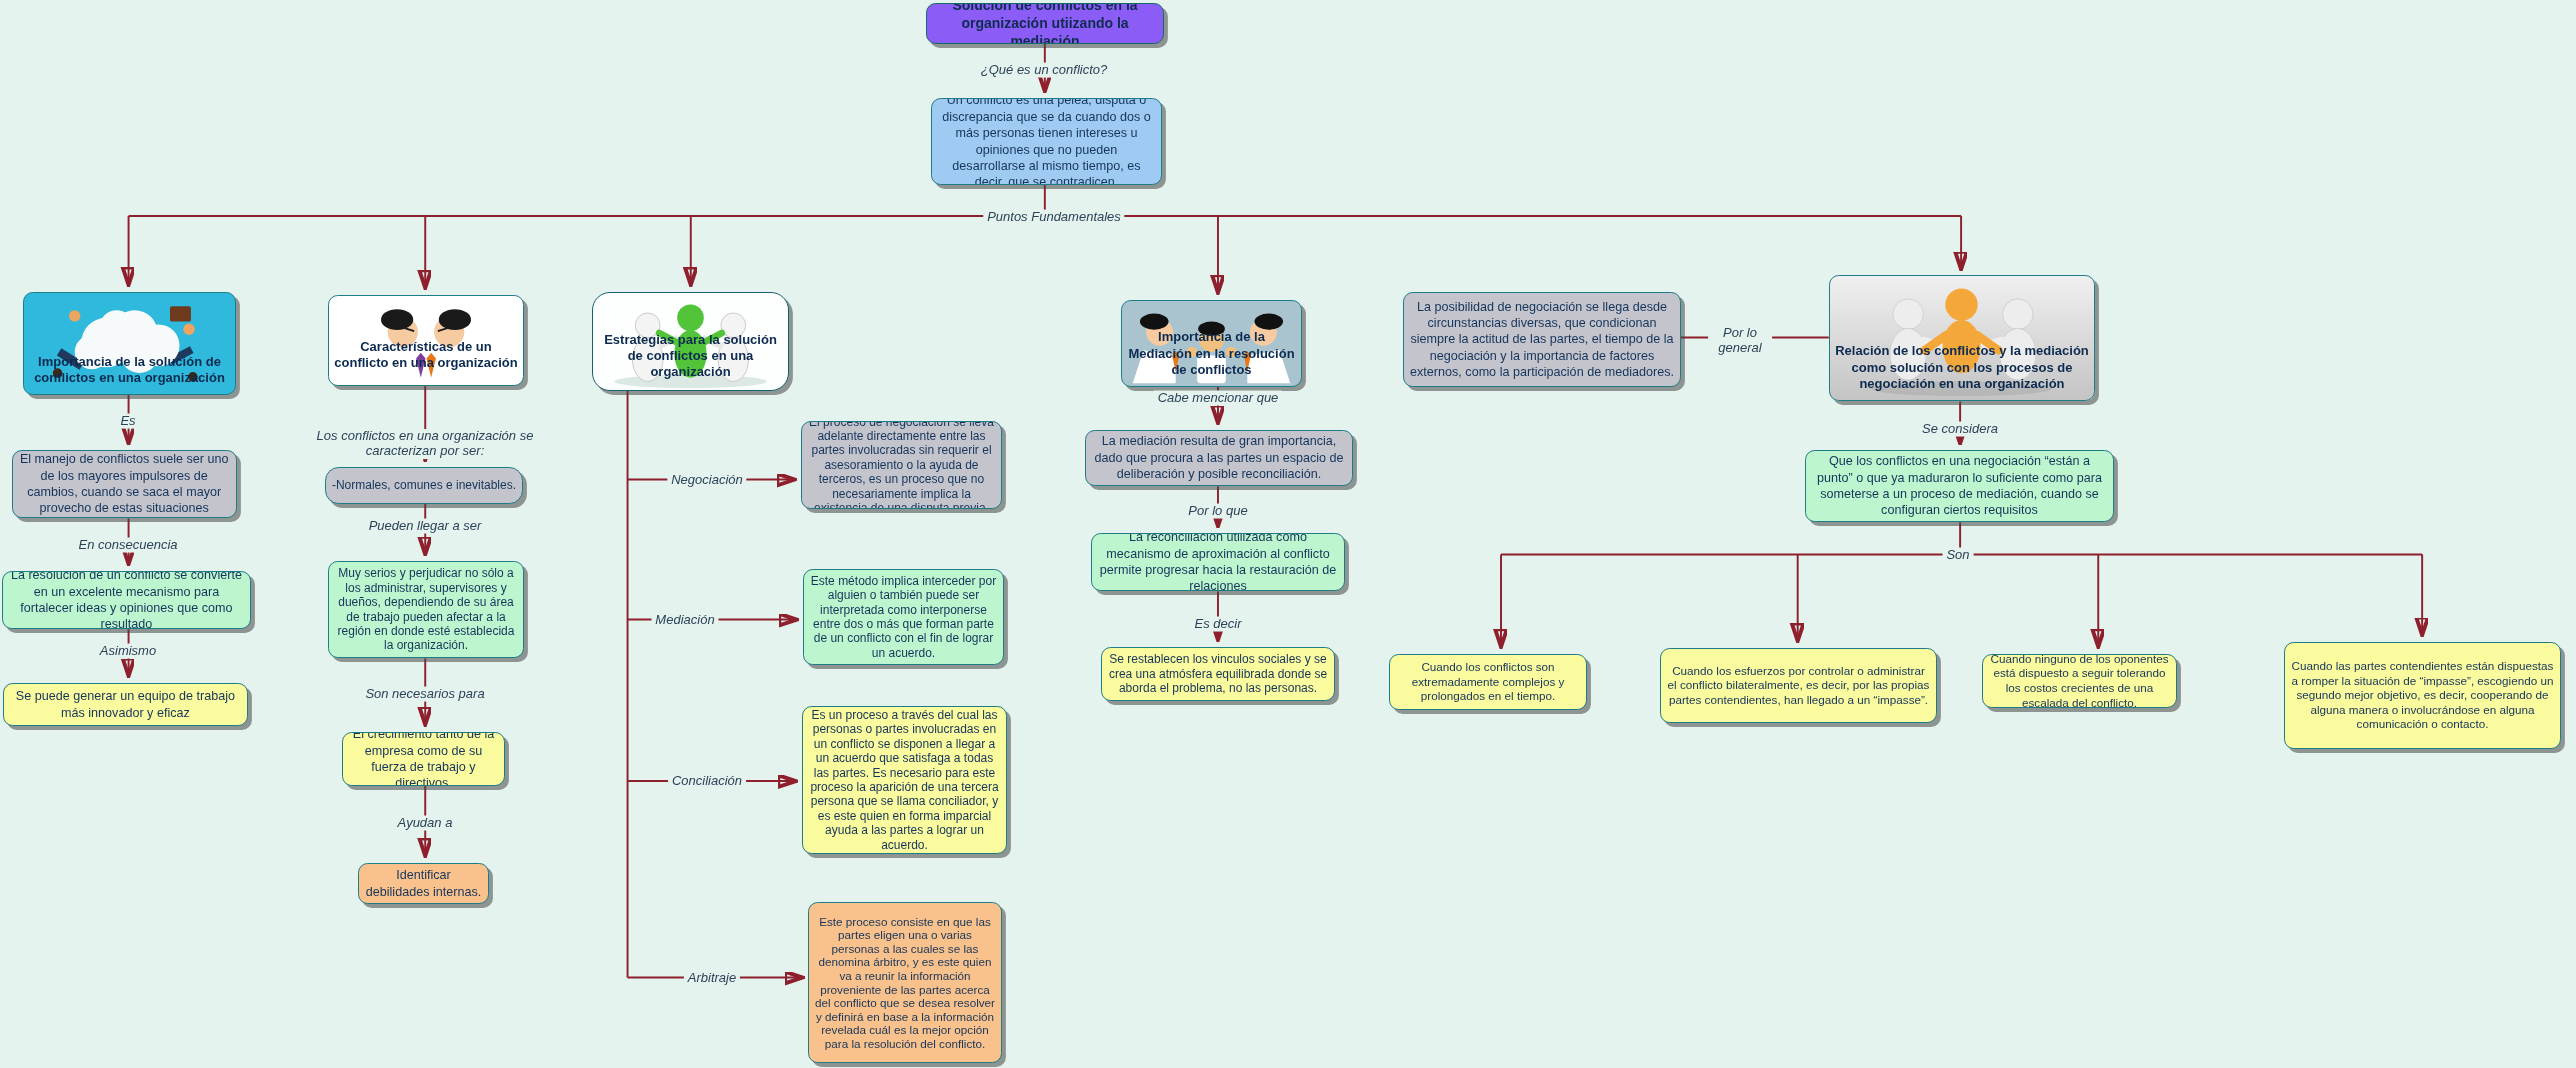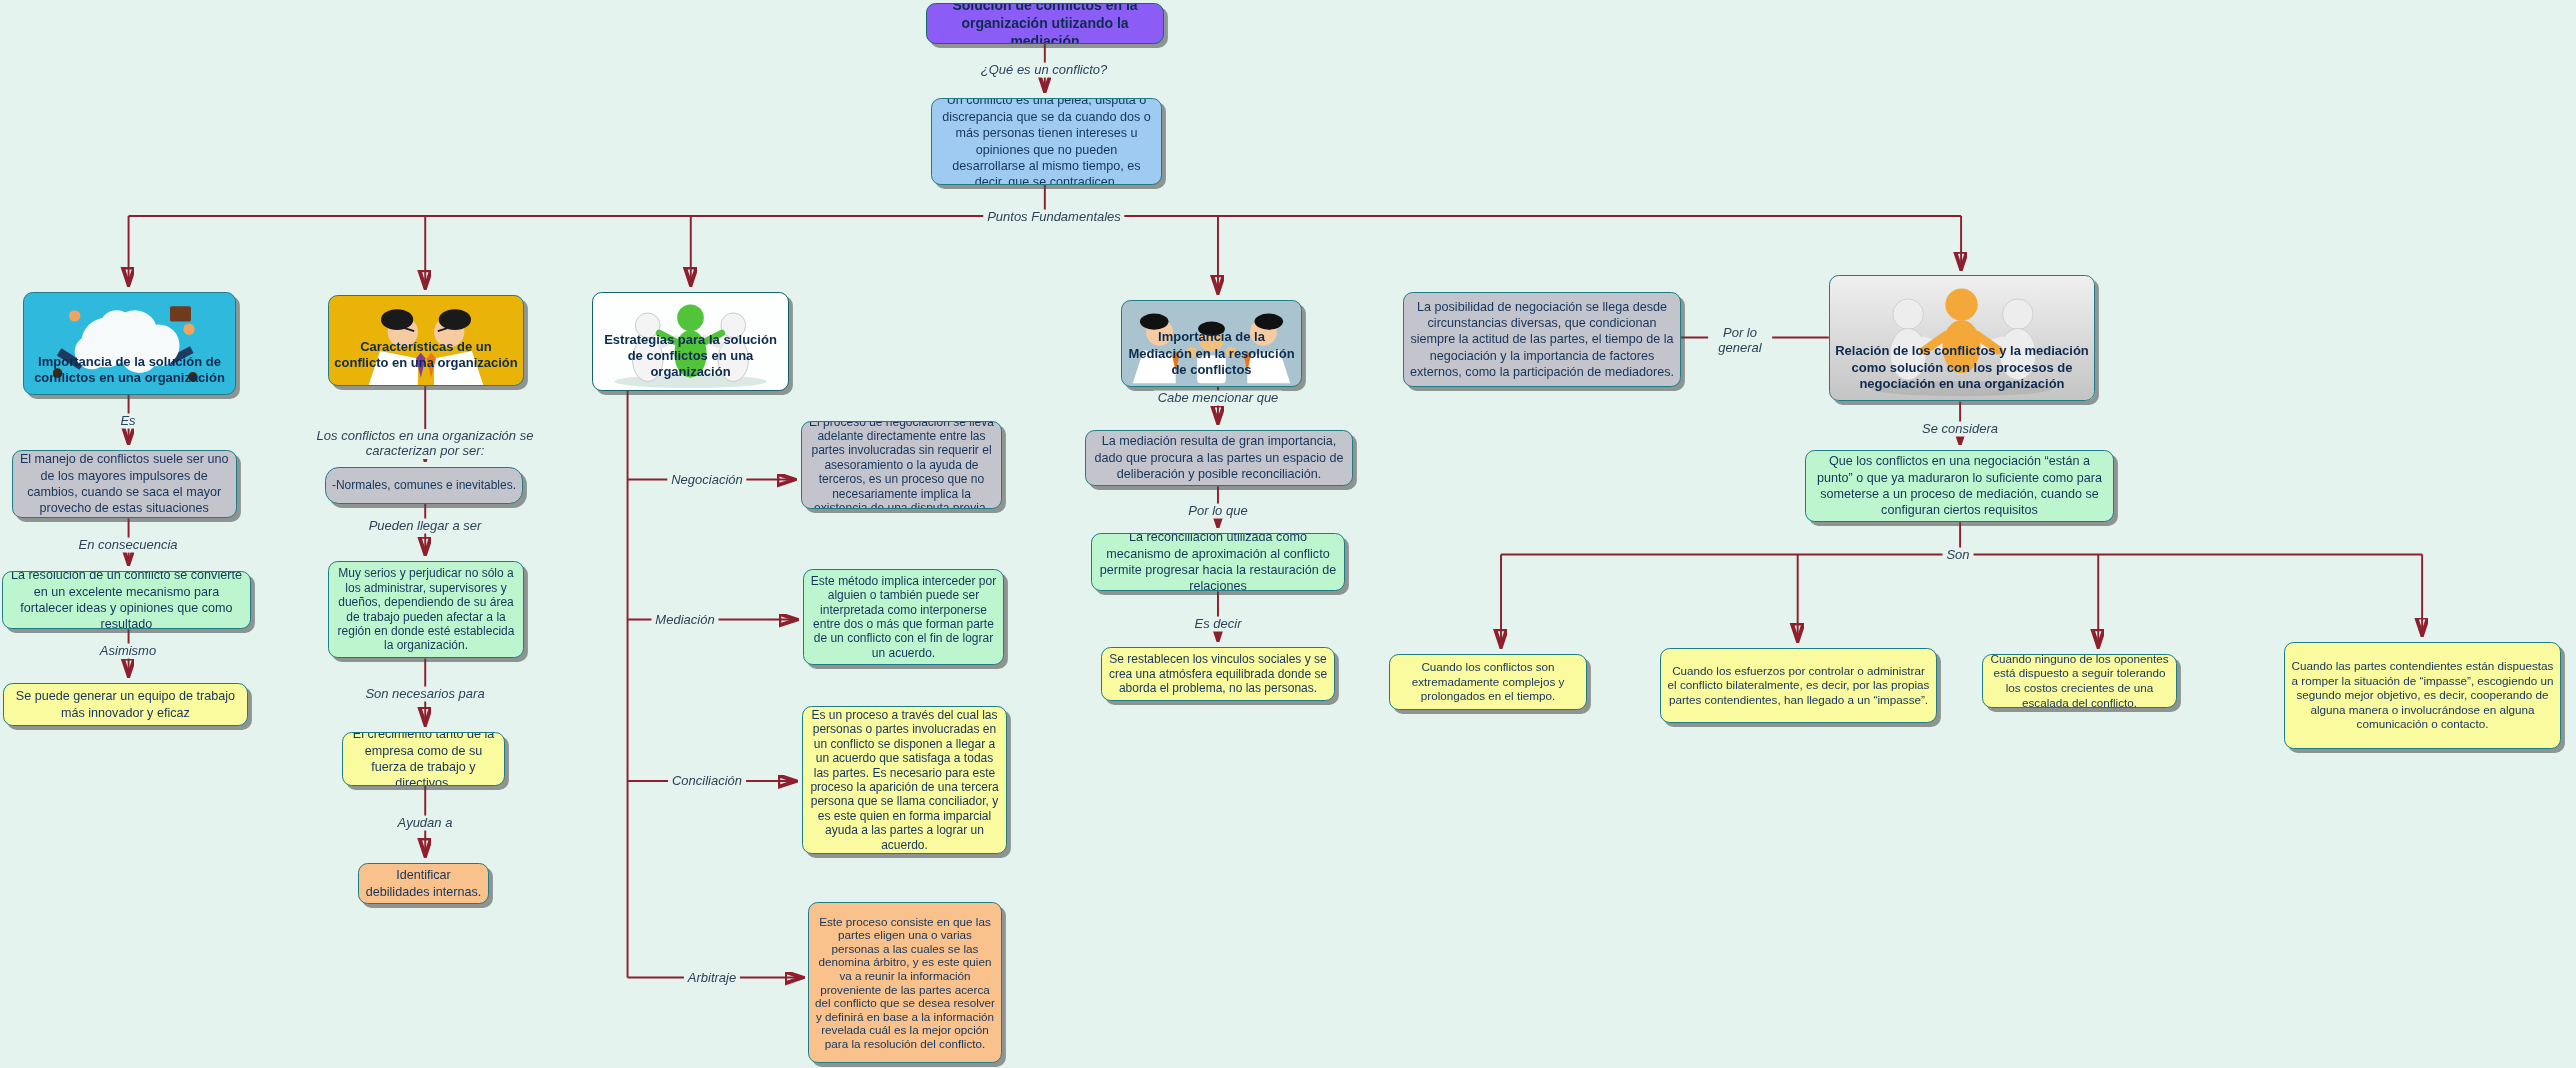--- a/index.html
+++ b/index.html
@@ -28,22 +28,22 @@
   .small-text{font-size:12px;line-height:1.2;}
   .f12{font-size:11.7px;line-height:1.25;}
   .header{padding:0;overflow:hidden;}
   .header svg{position:absolute;left:0;top:0;width:100%;height:100%;}
   .hlabel{
     position:absolute;left:3.9px;right:3.9px;
     font-weight:bold;color:#0D2B50;font-size:13px;line-height:1.25;
     text-align:center;z-index:2;
   }
   .hdr-cyan{background:#2FB9DC;}
-  .hdr-teal{background:#eab308;}
-  .hdr-white{background:#FDFEFE;border-color:#14606B;}
+  .hdr-teal{background:#ffffff;}
+  .hdr-white{background:#FDFEFE;border-color:#14606B;border-radius:18px;}
   .hdr-bluegray{background:#A9C4CF;}
   .hdr-graygrad{background:linear-gradient(#F0F0F0,#C4C4C4);}
   .clabel{
     position:absolute;transform:translate(-50%,-50%);
     background:#E5F3EF;color:#2C4257;font-size:13px;line-height:1.15;
     padding:0 3.9px;text-align:center;white-space:nowrap;z-index:3;font-style:italic;
   }
   .wrap{white-space:normal;}
 </style>
 </head>

